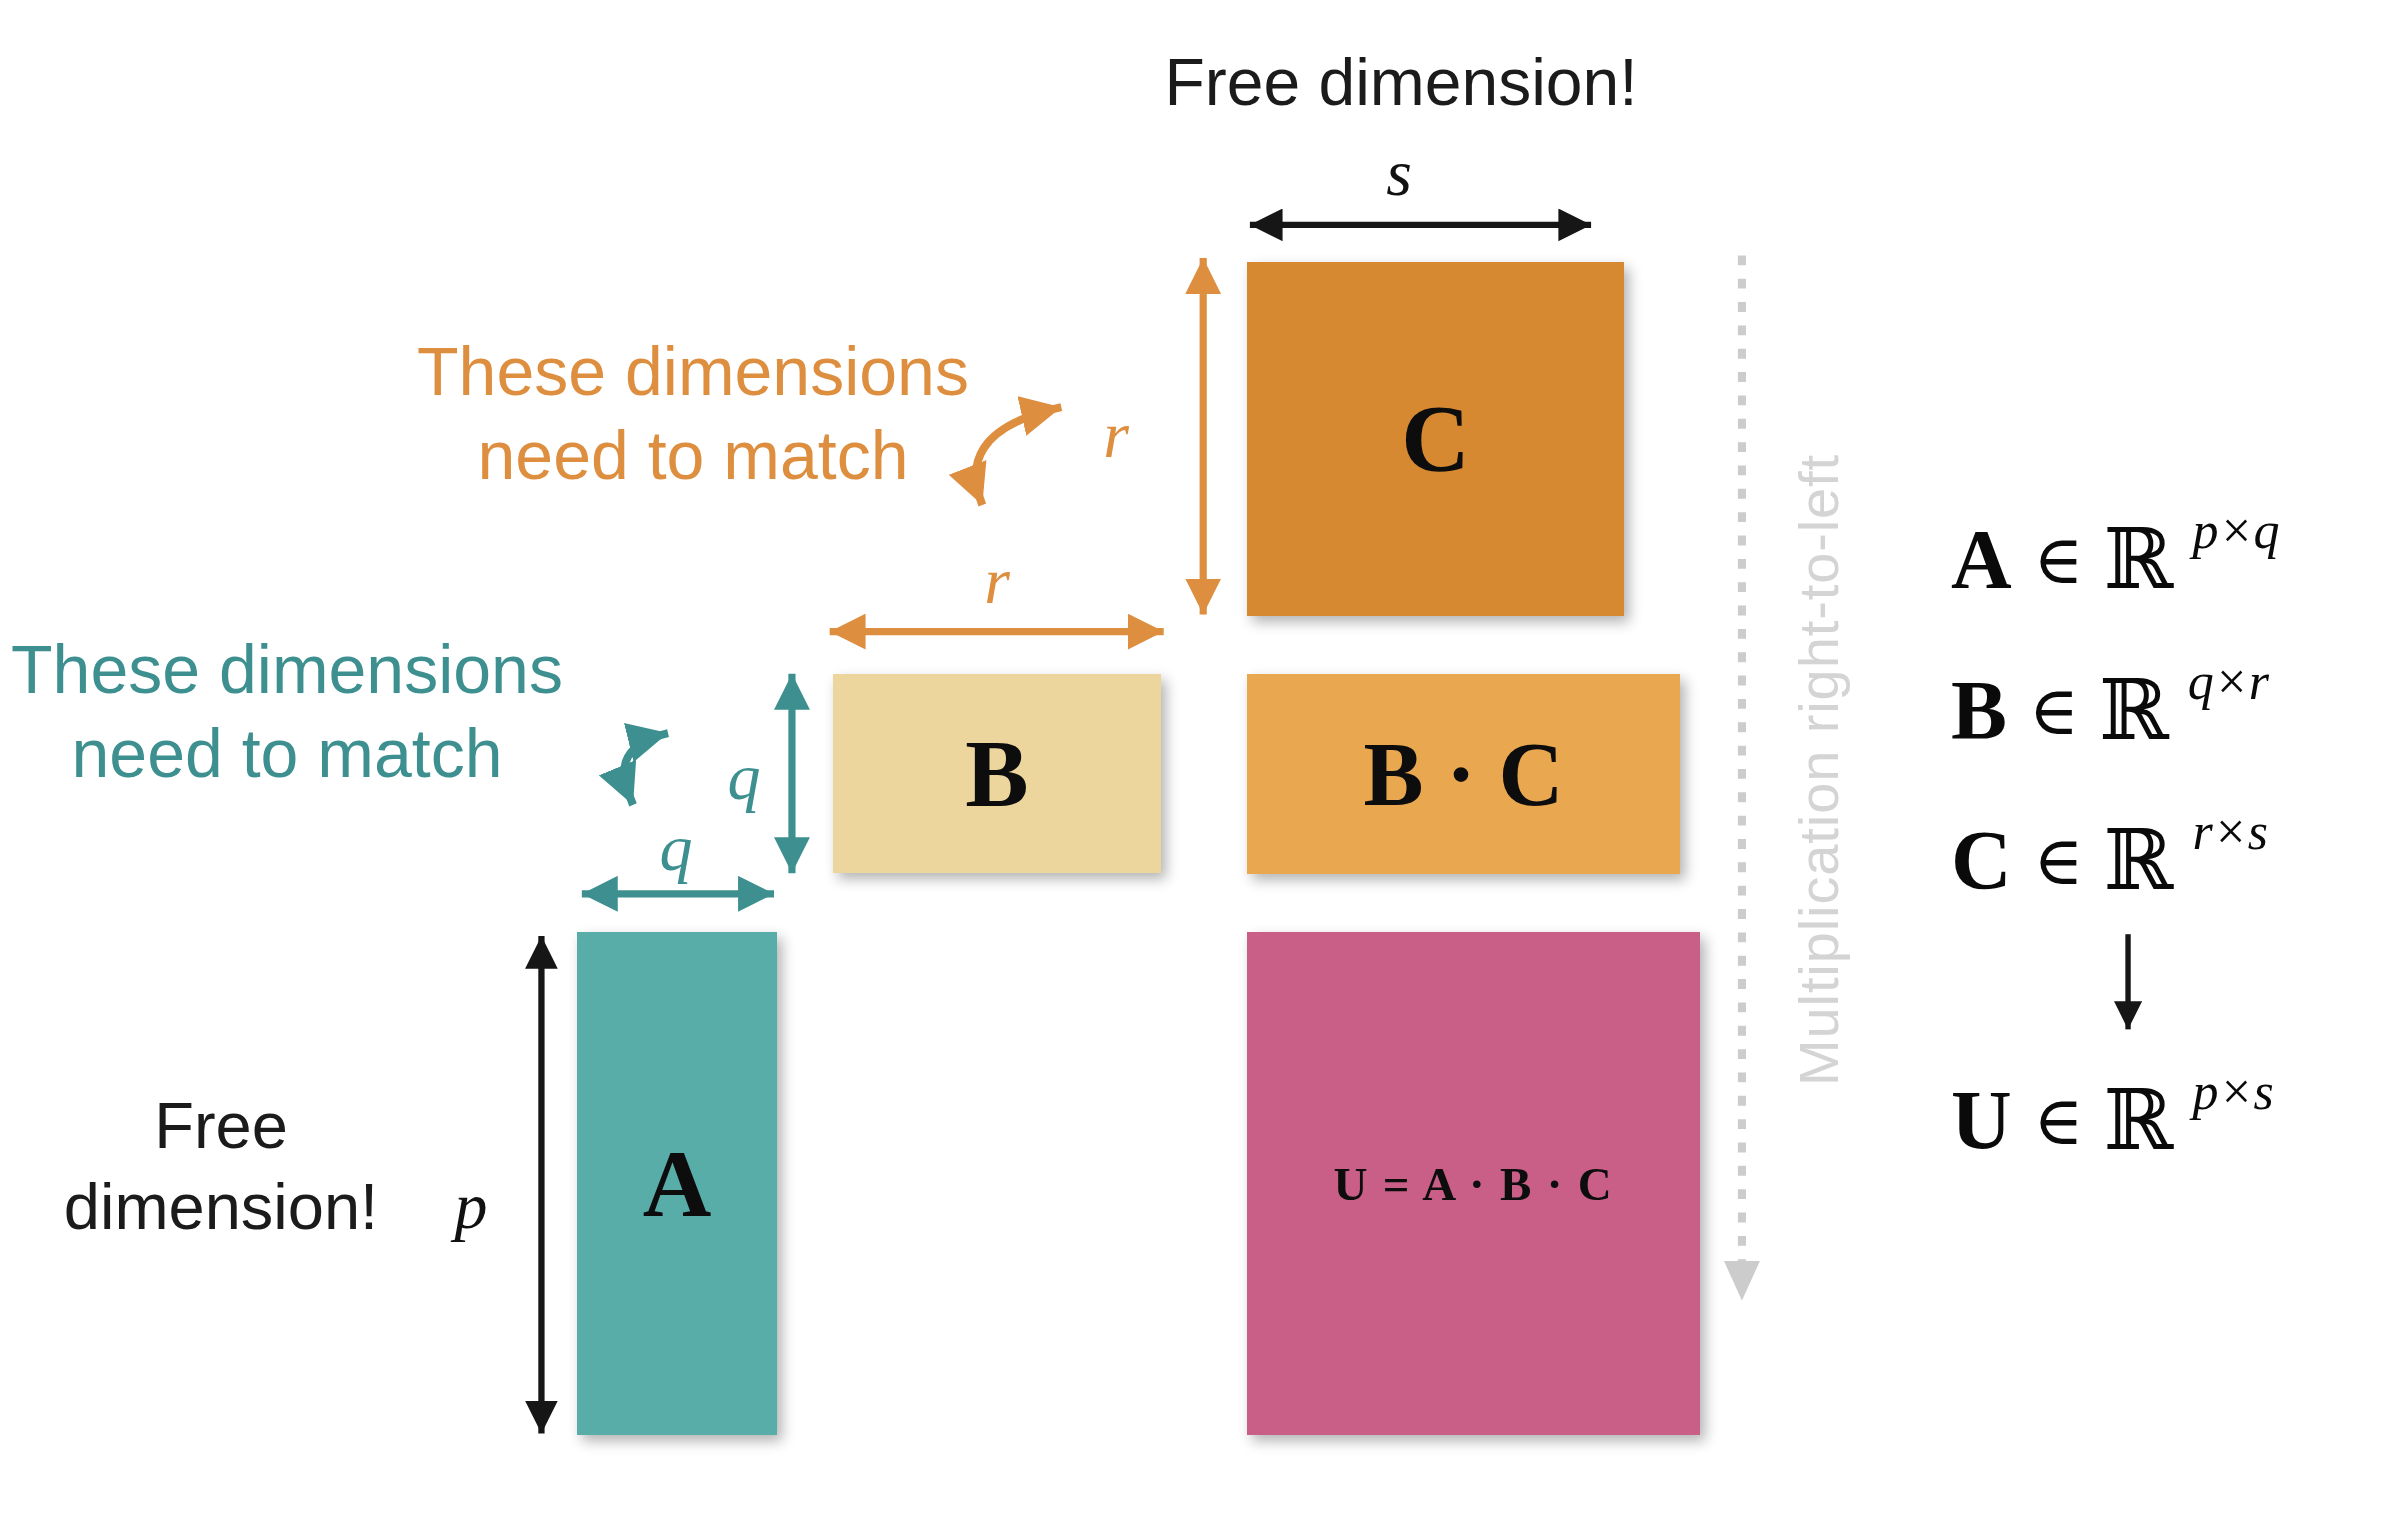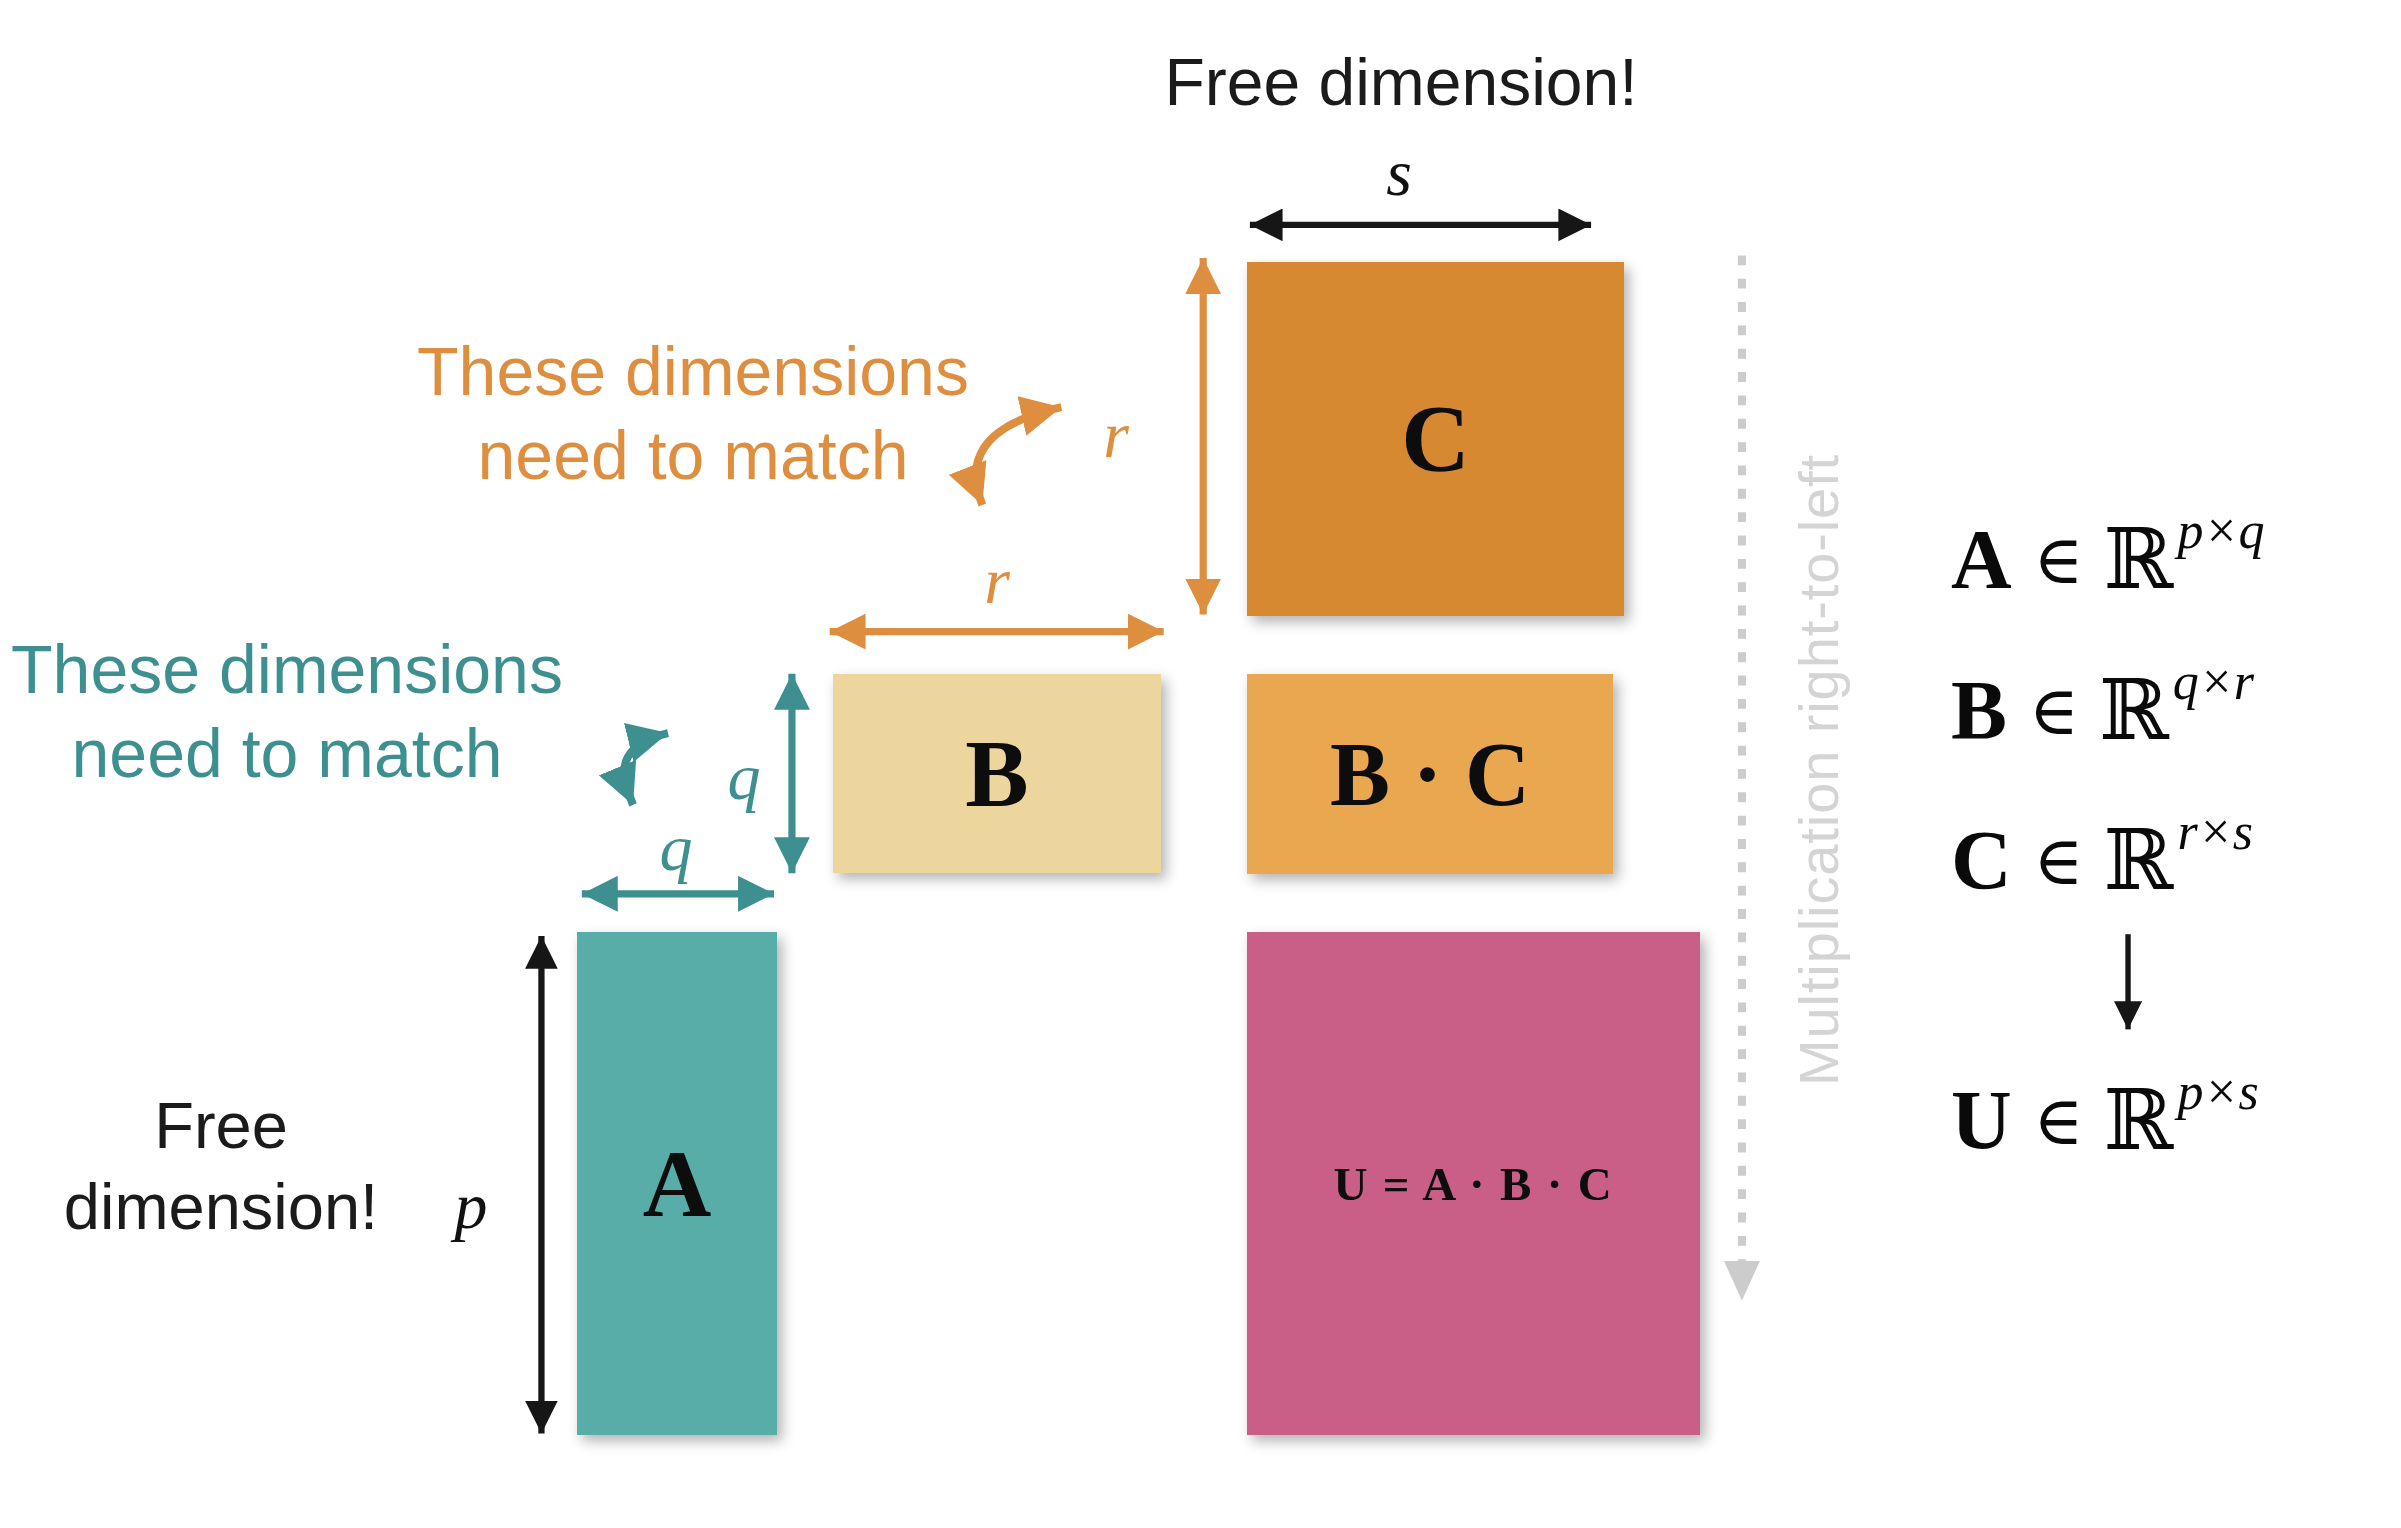--- a/index.html
+++ b/index.html
@@ -6,21 +6,21 @@
   .canvas{position:relative;width:2401px;height:1529px;background:#ffffff;overflow:hidden;
           font-family:"Liberation Sans",sans-serif;}
   svg.overlay{position:absolute;left:0;top:0;width:2401px;height:1529px;pointer-events:none;}
 
   
   .matrix{position:absolute;display:flex;align-items:center;justify-content:center;
           box-shadow:5.4px 6.3px 12.6px rgba(0,0,0,0.30);}
   .m-a {left:577px; top:932px;width:200px;height:503px;background:#58ADA9;}
   .m-b {left:833px; top:674px; width:328px;height:199px;background:#EDD69E;}
   .m-c {left:1247px;top:262px; width:377px;height:354px;background:#D68930;}
-  .m-bc{left:1247px;top:674px; width:366px;height:200px;background:#E9A750;}
+  .m-bc{left:1247px;top:674px; width:433px;height:200px;background:#E9A750;}
   .m-u {left:1247px;top:932px;width:453px;height:503px;background:#C95F86;}
   .mlabel{font-family:"Liberation Serif",serif;font-weight:bold;color:#0d0d0d;}
   .m-a .mlabel,.m-b .mlabel,.m-c .mlabel{font-size:95px;}
   .m-bc .mlabel{font-size:90px;}
   .m-u .mlabel{font-size:47px;letter-spacing:1.8px;}
 
   
   .note{position:absolute;transform:translateX(-50%);text-align:center;color:#1b1b1b;
         font-size:66px;line-height:84px;white-space:nowrap;}
   .n-free-top{left:1401px;top:40px;}
@@ -41,21 +41,21 @@
   .d-r2{left:997px;top:548px;color:#DD8E3F;}
 
   
   .formula{position:absolute;left:1951px;display:flex;align-items:center;height:108px;
            color:#0a0a0a;white-space:nowrap;}
   .f-a{top:505px;} .f-b{top:656px;} .f-c{top:806px;} .f-u{top:1066px;}
   .f-lhs{font-family:"Liberation Serif",serif;font-weight:bold;font-size:84px;}
   .f-rel{font-family:"DejaVu Serif","DejaVu Sans",serif;font-size:68px;margin:0 20px 0 21.6px;}
   .f-set{font-family:"DejaVu Serif","DejaVu Sans",serif;font-size:84px;}
   .f-sup{font-family:"Liberation Serif",serif;font-style:italic;font-size:52px;
-         position:relative;top:-29px;margin-left:4px;}
+         position:relative;top:-29px;margin-left:19px;}
 </style>
 </head>
 <body>
 
 <div class="canvas">
 
   <svg class="overlay" viewBox="0 0 2674 1702">
     <defs>
       <marker id="mk-black" viewBox="0 0 10 10" refX="10" refY="5" markerWidth="5.2" markerHeight="5.2" orient="auto-start-reverse">
           <path d="M0 0L10 5L0 10z" fill="#161616"></path>

